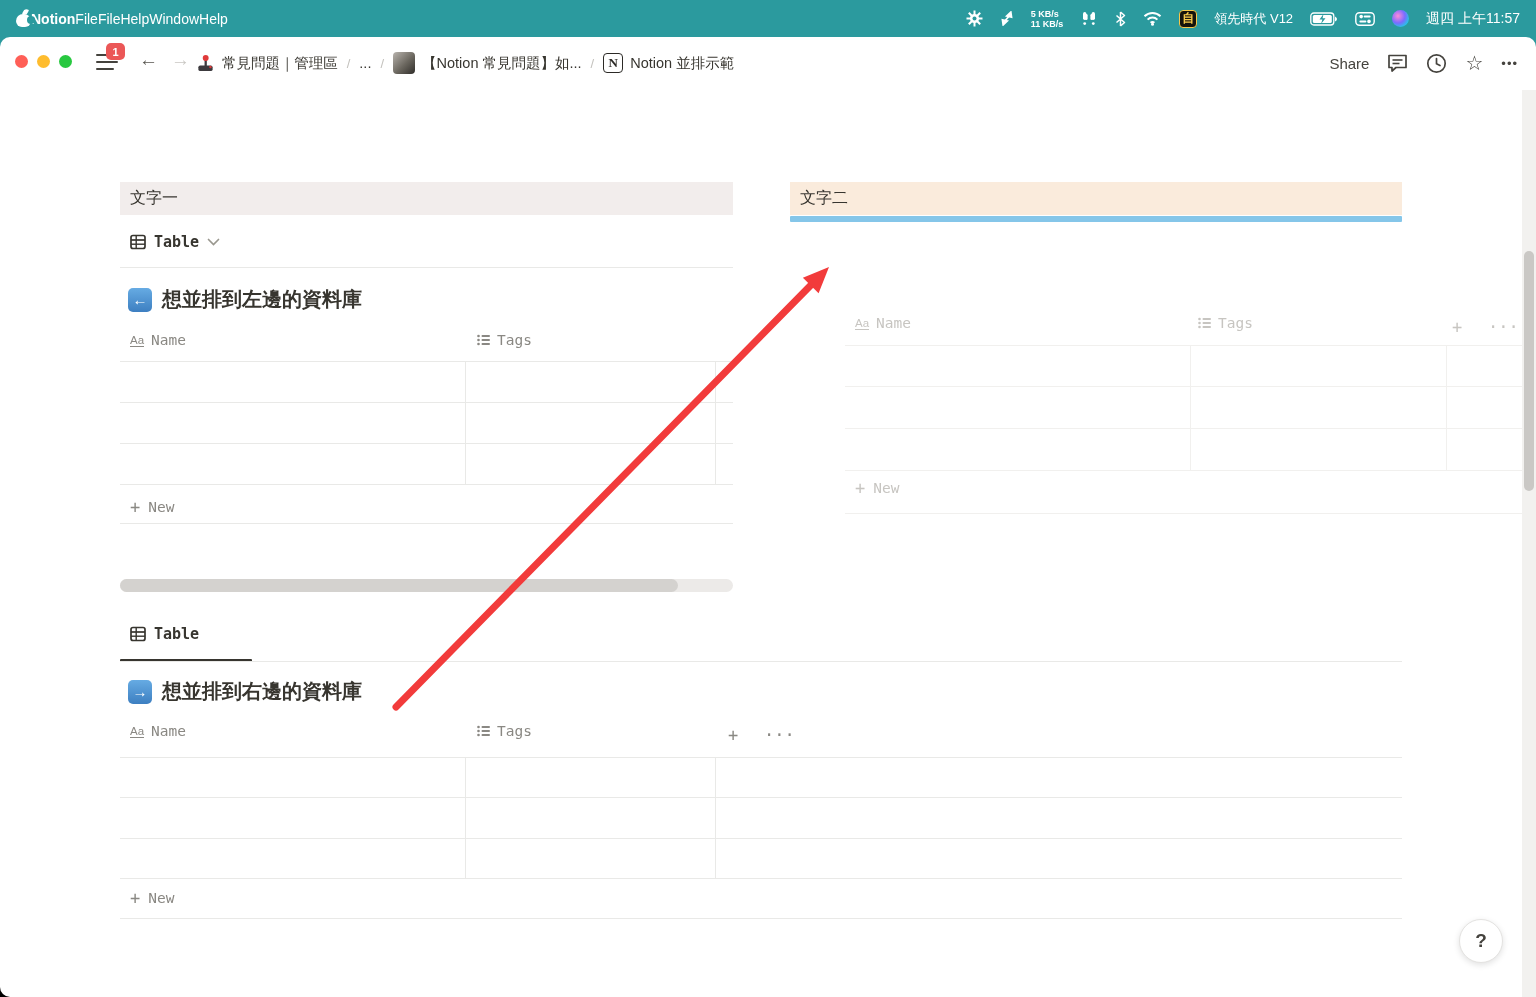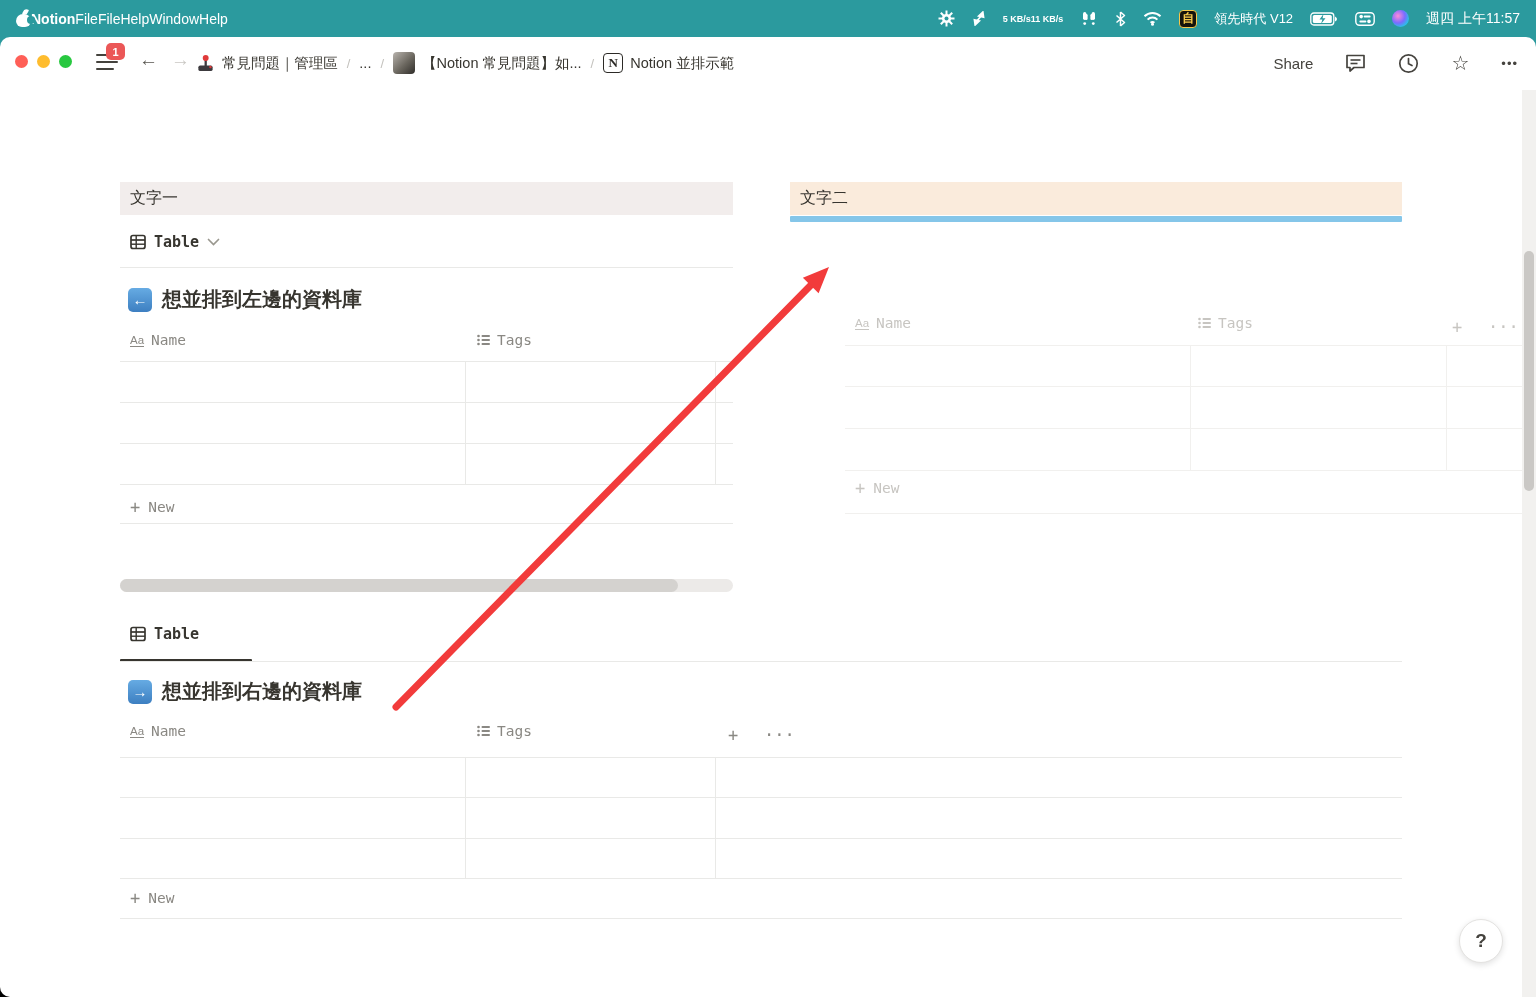--- a/index.html
+++ b/index.html
@@ -9,21 +9,21 @@
   
   .menubar{position:absolute;top:0;left:0;width:1536px;height:37px;background:#2b9a9e;
     display:flex;align-items:center;justify-content:space-between;color:#fff;padding:0 16px;z-index:5;}
   .mb-left{display:flex;align-items:flex-end;font-size:14px;}
   .mb-left .appname{font-weight:bold;}
   .mb-right{display:flex;align-items:center;gap:17px;font-size:13px;}
   .apple{position:relative;width:15px;height:17px;}
   .apple .body{position:absolute;left:0;top:4px;width:15px;height:13px;background:#fff;border-radius:7px 7px 6px 6px;}
   .apple .bite{position:absolute;right:-4px;top:6px;width:8px;height:8px;background:#2b9a9e;border-radius:50%;}
   .apple .leaf{position:absolute;left:7px;top:-1px;width:5px;height:6px;background:#fff;border-radius:70% 0 70% 0;transform:rotate(20deg);}
-  .speeds{display:flex;flex-direction:row;align-items:flex-start;font-size:9px;line-height:10px;font-weight:bold;}
+  .speeds{display:flex;flex-direction:column;align-items:flex-start;font-size:9px;line-height:10px;font-weight:bold;}
   .inputbadge{width:18px;height:18px;background:#15130c;border:1.5px solid #f5c94c;border-radius:4px;
     color:#f5c94c;font-size:12px;display:flex;align-items:center;justify-content:center;font-weight:bold;}
   .siri{width:17px;height:17px;border-radius:50%;
     background:radial-gradient(circle at 35% 35%, #ff8ad8 0%, #7a6cff 45%, #27c3e8 75%, #0b2a66 100%);}
   .mb-clock{font-size:14px;}
   .mbicon{display:block;}
 
   
   .bleed{position:absolute;top:37px;left:0;width:1536px;height:16px;background:#2b9a9e;}
 
@@ -47,21 +47,21 @@
   .navarrow.fwd{color:#c9c7c3;}
   .breadcrumb{position:absolute;left:196px;top:0;height:52px;display:flex;align-items:center;gap:9px;
     font-size:14.5px;color:#37352f;}
   .crumb{display:flex;align-items:center;gap:7px;}
   .crumbsep{color:#c3c1bd;font-size:13px;}
   .joystick{width:19px;height:19px;}
   .avatar{width:22px;height:22px;border-radius:4px;
     background:linear-gradient(135deg,#b9b4ae 0%,#6b675f 55%,#2f2d29 100%);}
   .nlogo{width:20px;height:20px;border:1.6px solid #2c2a26;border-radius:4px;display:flex;align-items:center;
     justify-content:center;font-family:"Liberation Serif",serif;font-weight:bold;font-size:13px;color:#2c2a26;background:#fff;}
-  .tb-right{position:absolute;right:18px;top:0;height:52px;display:flex;align-items:center;gap:32px;color:#45433e;}
+  .tb-right{position:absolute;right:18px;top:0;height:52px;display:flex;align-items:center;gap:18px;color:#45433e;}
   .share{font-size:15px;}
   .tbicon{display:block;}
   .star{font-size:20px;line-height:20px;color:#45433e;}
   .tb-dots{font-size:13px;letter-spacing:1px;color:#45433e;}
 
   
   .content{position:absolute;left:0;top:52px;width:1536px;height:908px;}
   .pagetitle{position:absolute;left:120px;top:10px;font-size:30px;font-weight:bold;color:#37352f;}
 
   .textblock{position:absolute;top:93px;height:33px;display:flex;align-items:center;padding-left:10px;

